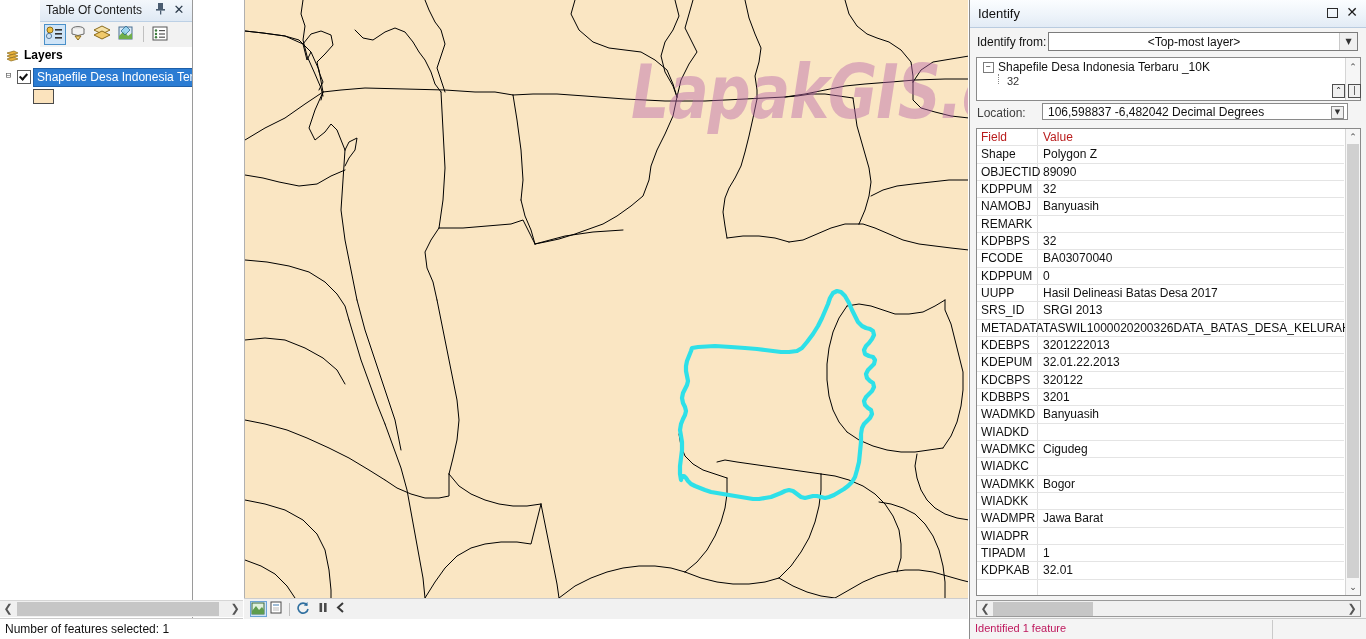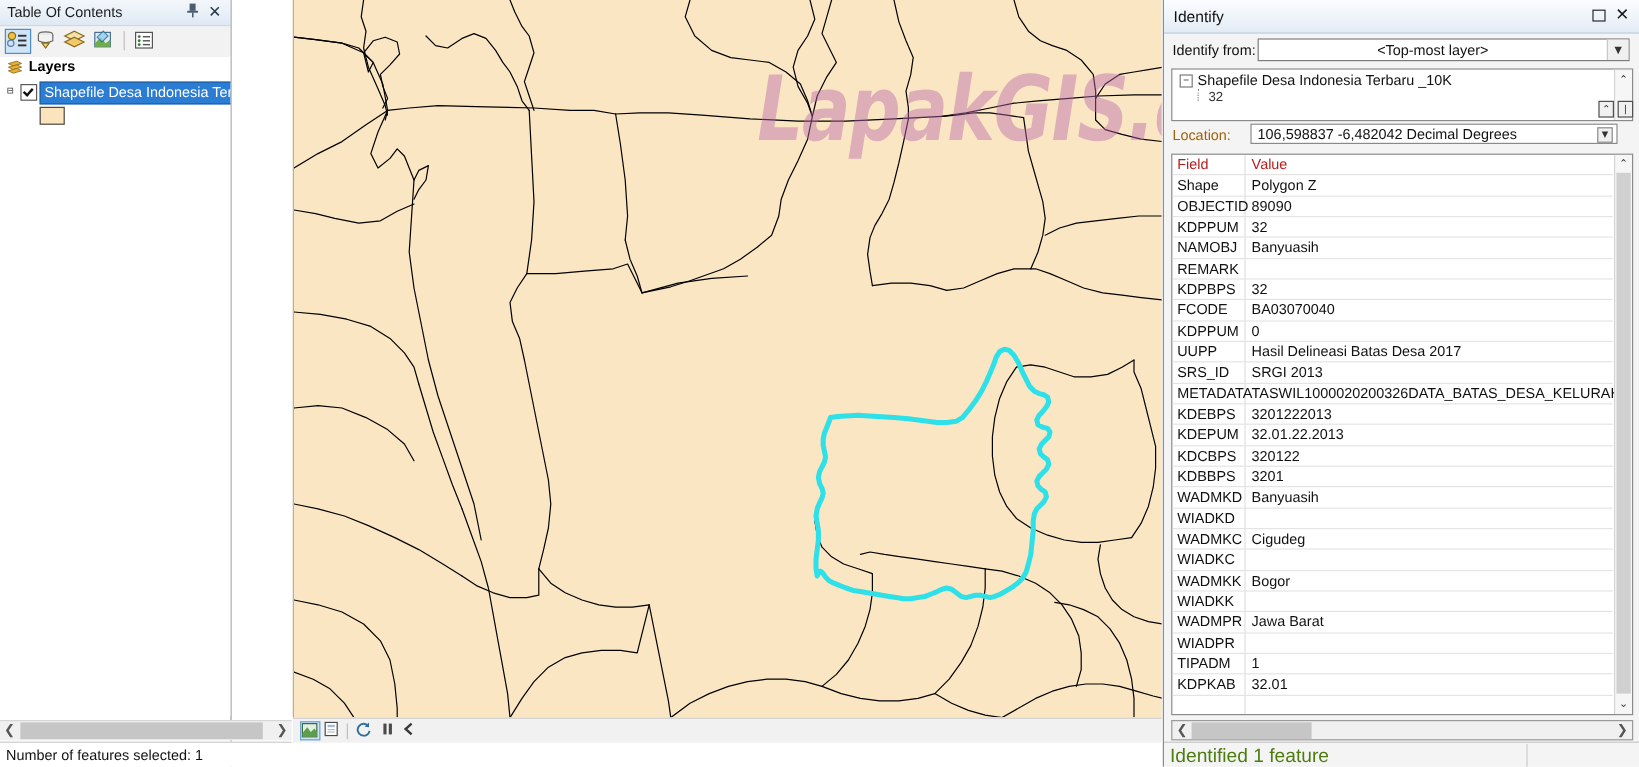--- a/index.html
+++ b/index.html
@@ -11,20 +11,21 @@
     -webkit-font-smoothing:antialiased;
   }
   #app{position:relative;width:1366px;height:639px;}
 
   
   #toc{
     position:absolute;left:0;top:0;width:193px;height:639px;
     background:#ffffff;
     border-right:1px solid #9a9a9a;
     box-sizing:border-box;
+    padding-left:40px;
   }
   #toc-titlebar{
     position:relative;height:21px;
     background:linear-gradient(to bottom,#f3f7fb 0%,#e9f0f8 50%,#dfe9f4 100%);
     border-bottom:1px solid #bcd0e5;
   }
   #toc-title{
     position:absolute;left:6px;top:3px;
     font-size:12px;color:#1b1b1b;
     white-space:nowrap;
@@ -210,21 +211,21 @@
 
   #id-splitbtns{position:absolute;right:4px;top:84px;width:30px;height:14px;}
   .sp-btn{
     position:absolute;top:0;width:13px;height:14px;
     background:#f0f0f0;border:1px solid #4f4f4f;box-sizing:border-box;
     font-size:8px;line-height:12px;text-align:center;color:#222;cursor:pointer;
     font-family:"DejaVu Sans", sans-serif;
   }
 
   #id-loc-row{position:absolute;left:0;top:103px;width:397px;height:20px;}
-  #id-loc-label{position:absolute;left:7px;top:3px;font-size:12px;color:#a16207;text-align:center;}
+  #id-loc-label{position:absolute;left:7px;top:3px;font-size:12px;color:#404040;text-align:center;}
   #id-loc-input{
     position:absolute;left:72px;top:0;width:306px;height:17px;
     background:#ffffff;border:1px solid #8a8a8a;box-sizing:border-box;cursor:text;
   }
   #id-loc-value{position:absolute;left:5px;top:1px;font-size:12px;color:#111;white-space:nowrap;}
   #id-loc-drop{
     position:absolute;right:3px;top:2px;width:13px;height:13px;
     background:#f0f0f0;border:1px solid #8a8a8a;box-sizing:border-box;
     font-size:7px;line-height:11px;text-align:center;color:#333;cursor:pointer;
     font-family:"DejaVu Sans", sans-serif;
@@ -262,21 +263,21 @@
   }
 
   #id-hscroll{
     position:absolute;left:6px;bottom:22px;width:385px;height:17px;
     background:#f0f0f0;border:1px solid #9a9a9a;box-sizing:border-box;
   }
   #id-statusbar{
     position:absolute;left:0;bottom:0;width:397px;height:21px;
     background:#f4f4f4;border-top:1px solid #c8c8c8;box-sizing:border-box;
   }
-  #id-status-text{position:absolute;left:5px;top:3px;font-size:16px;color:#4d7c0f;}
+  #id-status-text{position:absolute;left:5px;top:3px;font-size:11px;color:#be185d;}
   #id-status-div{position:absolute;left:302px;top:1px;width:1px;height:19px;background:#cacaca;}
 </style>
 </head>
 <body>
 
 <div id="app">
 
   <div id="toc">
 
     <div id="toc-titlebar">

